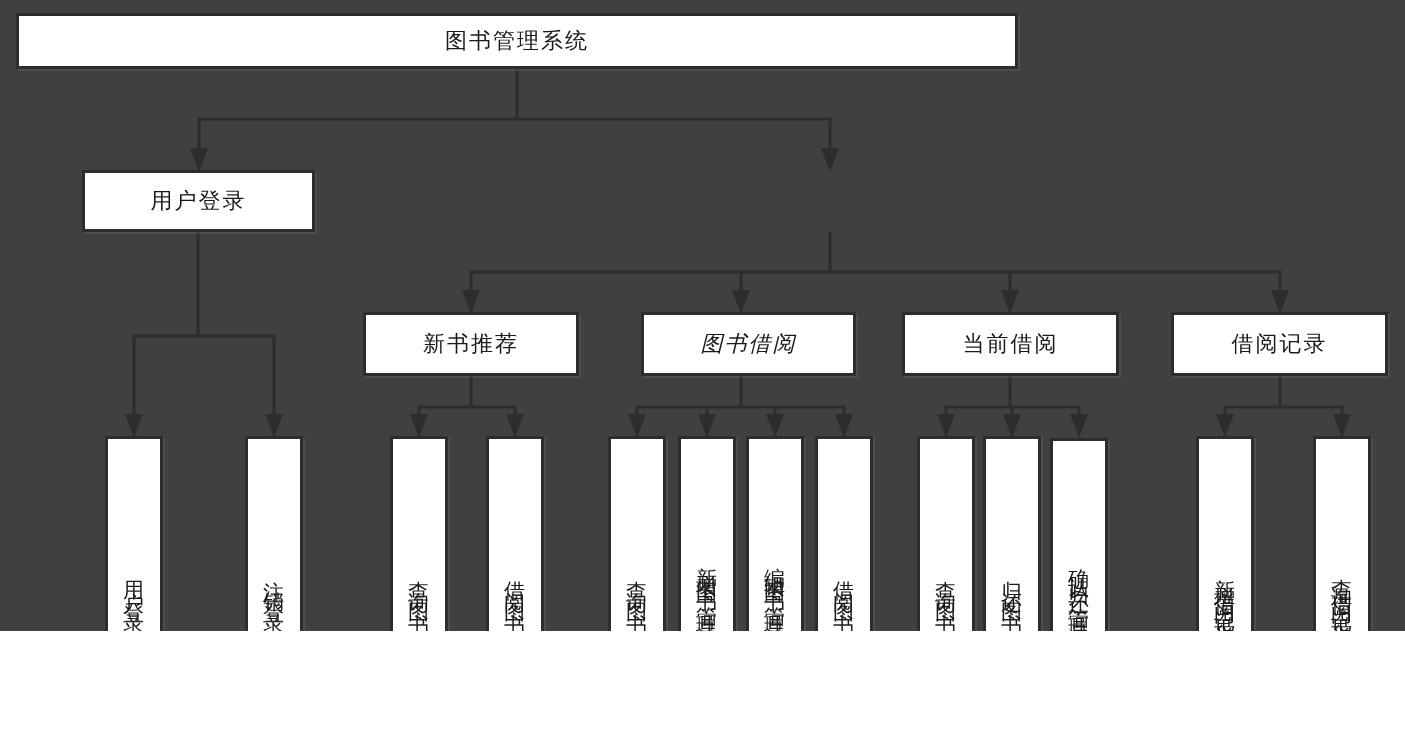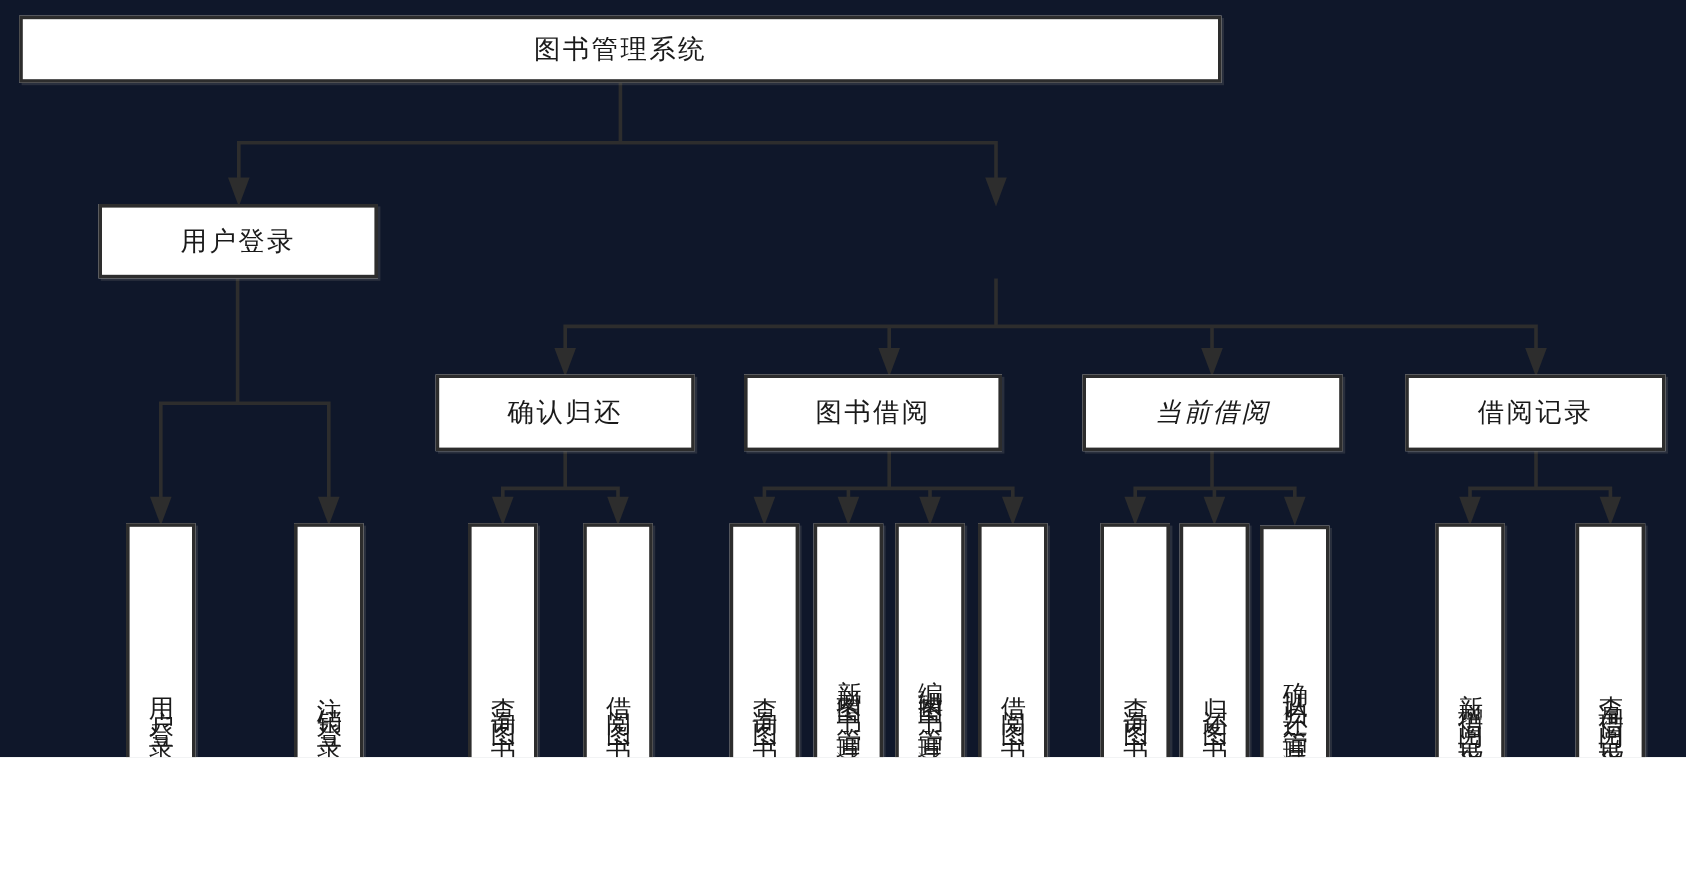--- a/index.html
+++ b/index.html
@@ -1,17 +1,17 @@
 <!DOCTYPE html>
 <html><head>
 <meta charset="utf-8">
 <style>
   html,body{margin:0;padding:0;background:#ffffff;}
   body{font-family:"Liberation Sans","DejaVu Sans",sans-serif;}
-  .canvas{position:relative;width:1405px;height:631px;background:#0f172a;overflow:hidden;}
+  .canvas{position:relative;width:1405px;height:631px;background:#404040;overflow:hidden;}
   .wires{position:absolute;left:0;top:0;z-index:1;}
   .box{
     position:absolute;
     box-sizing:border-box;
     background:#ffffff;
     border:3px solid #2d2d2d;
     display:flex;
     align-items:center;
     justify-content:center;
     color:#1a1a1a;
@@ -80,23 +80,23 @@
       <polygon points="1070,414 1088,414 1079,438"></polygon>
       <polygon points="1216,414 1234,414 1225,438"></polygon>
       <polygon points="1333,414 1351,414 1342,438"></polygon>
     </g>
   </svg>
 
   <div class="box hbox" style="left:16px;top:13px;width:1002px;height:56px;">图书管理系统</div>
 
   <div class="box hbox" style="left:82px;top:170px;width:233px;height:62px;">用户登录</div>
 
-  <div class="box hbox" style="left:363px;top:312px;width:216px;height:64px;">确认归还</div>
-  <div class="box hbox" style="left:620px;top:312px;width:215px;height:64px;">图书借阅</div>
-  <div class="box hbox" style="left:902px;top:312px;width:217px;height:64px;font-style:italic;">当前借阅</div>
+  <div class="box hbox" style="left:363px;top:312px;width:216px;height:64px;">新书推荐</div>
+  <div class="box hbox" style="left:641px;top:312px;width:215px;height:64px;font-style:italic;">图书借阅</div>
+  <div class="box hbox" style="left:902px;top:312px;width:217px;height:64px;">当前借阅</div>
   <div class="box hbox" style="left:1171px;top:312px;width:217px;height:64px;">借阅记录</div>
 
   <div class="box vbox vshort" style="left:105px;top:436px;width:58px;height:299px;">用户登录</div>
   <div class="box vbox vshort" style="left:245px;top:436px;width:58px;height:299px;">注销登录</div>
 
   <div class="box vbox vshort" style="left:390px;top:436px;width:58px;height:299px;">查询图书</div>
   <div class="box vbox vshort" style="left:486px;top:436px;width:58px;height:299px;">借阅图书</div>
 
   <div class="box vbox vshort" style="left:608px;top:436px;width:58px;height:299px;">查询图书</div>
   <div class="box vbox" style="left:678px;top:436px;width:58px;height:299px;">新增图书（管理员）</div>

